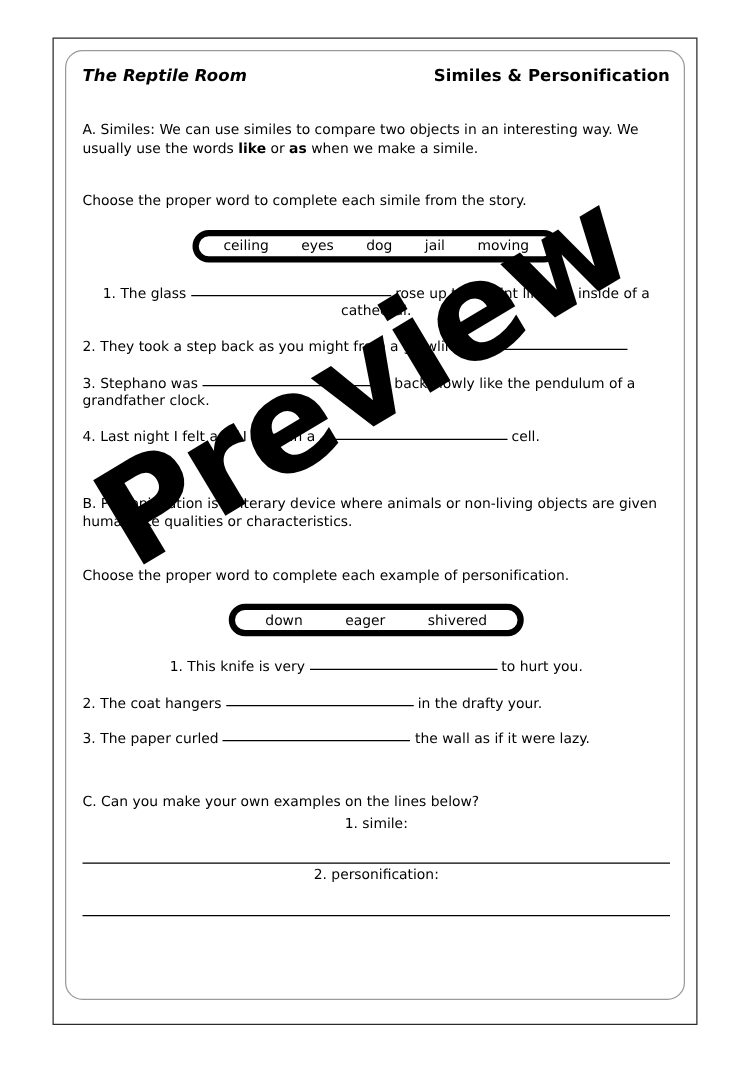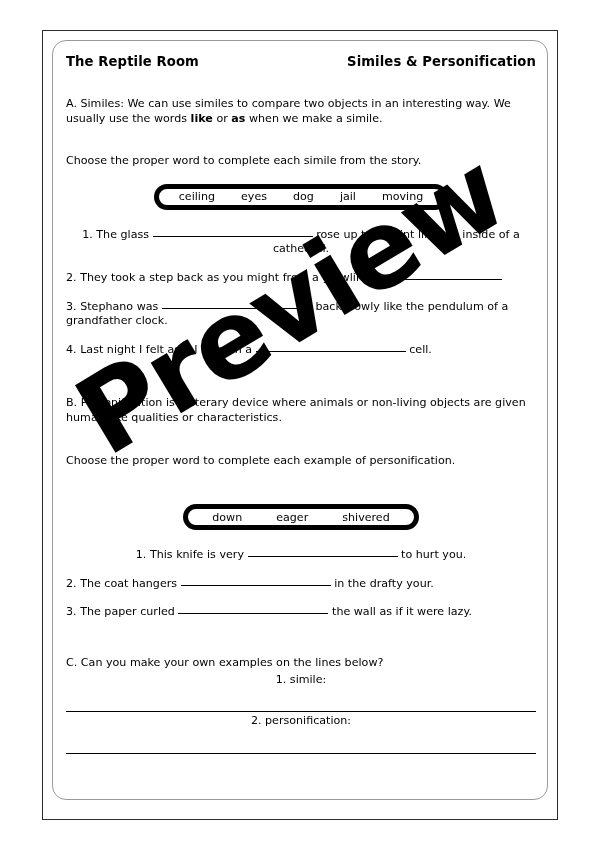--- a/index.html
+++ b/index.html
@@ -58,21 +58,21 @@
 
   .title-row {
     display: flex;
     justify-content: space-between;
     align-items: baseline;
     font-size: 13.2px;
     font-weight: bold;
     letter-spacing: 0.1px;
     margin-top: 4px;
   }
-  .title-left { white-space: nowrap; }
+  .title-left { white-space: nowrap; font-style: italic; }
   .title-right { white-space: nowrap; }
 
   .para {
     font-size: 11.1px;
     line-height: 14.6px;
     margin-top: 28px;
     letter-spacing: 0.01px;
   }
   .para b { font-weight: bold; }
 
@@ -87,21 +87,21 @@
     border-radius: 16px;
     height: 26px;
     display: flex;
     align-items: center;
     gap: 26px;
     padding: 0 20px;
     font-size: 11.1px;
     box-sizing: border-box;
     background: #ffffff;
   }
-  .wordbank-b { gap: 34px; padding: 0 24px; margin-top: 21px; }
+  .wordbank-b { gap: 34px; padding: 0 24px; }
 
   
   .q {
     font-size: 11.1px;
     line-height: 14.6px;
     margin-top: 14px;
     letter-spacing: 0.01px;
   }
   .q.first { margin-top: 18px; text-align: center; }
   .blank-inline {

